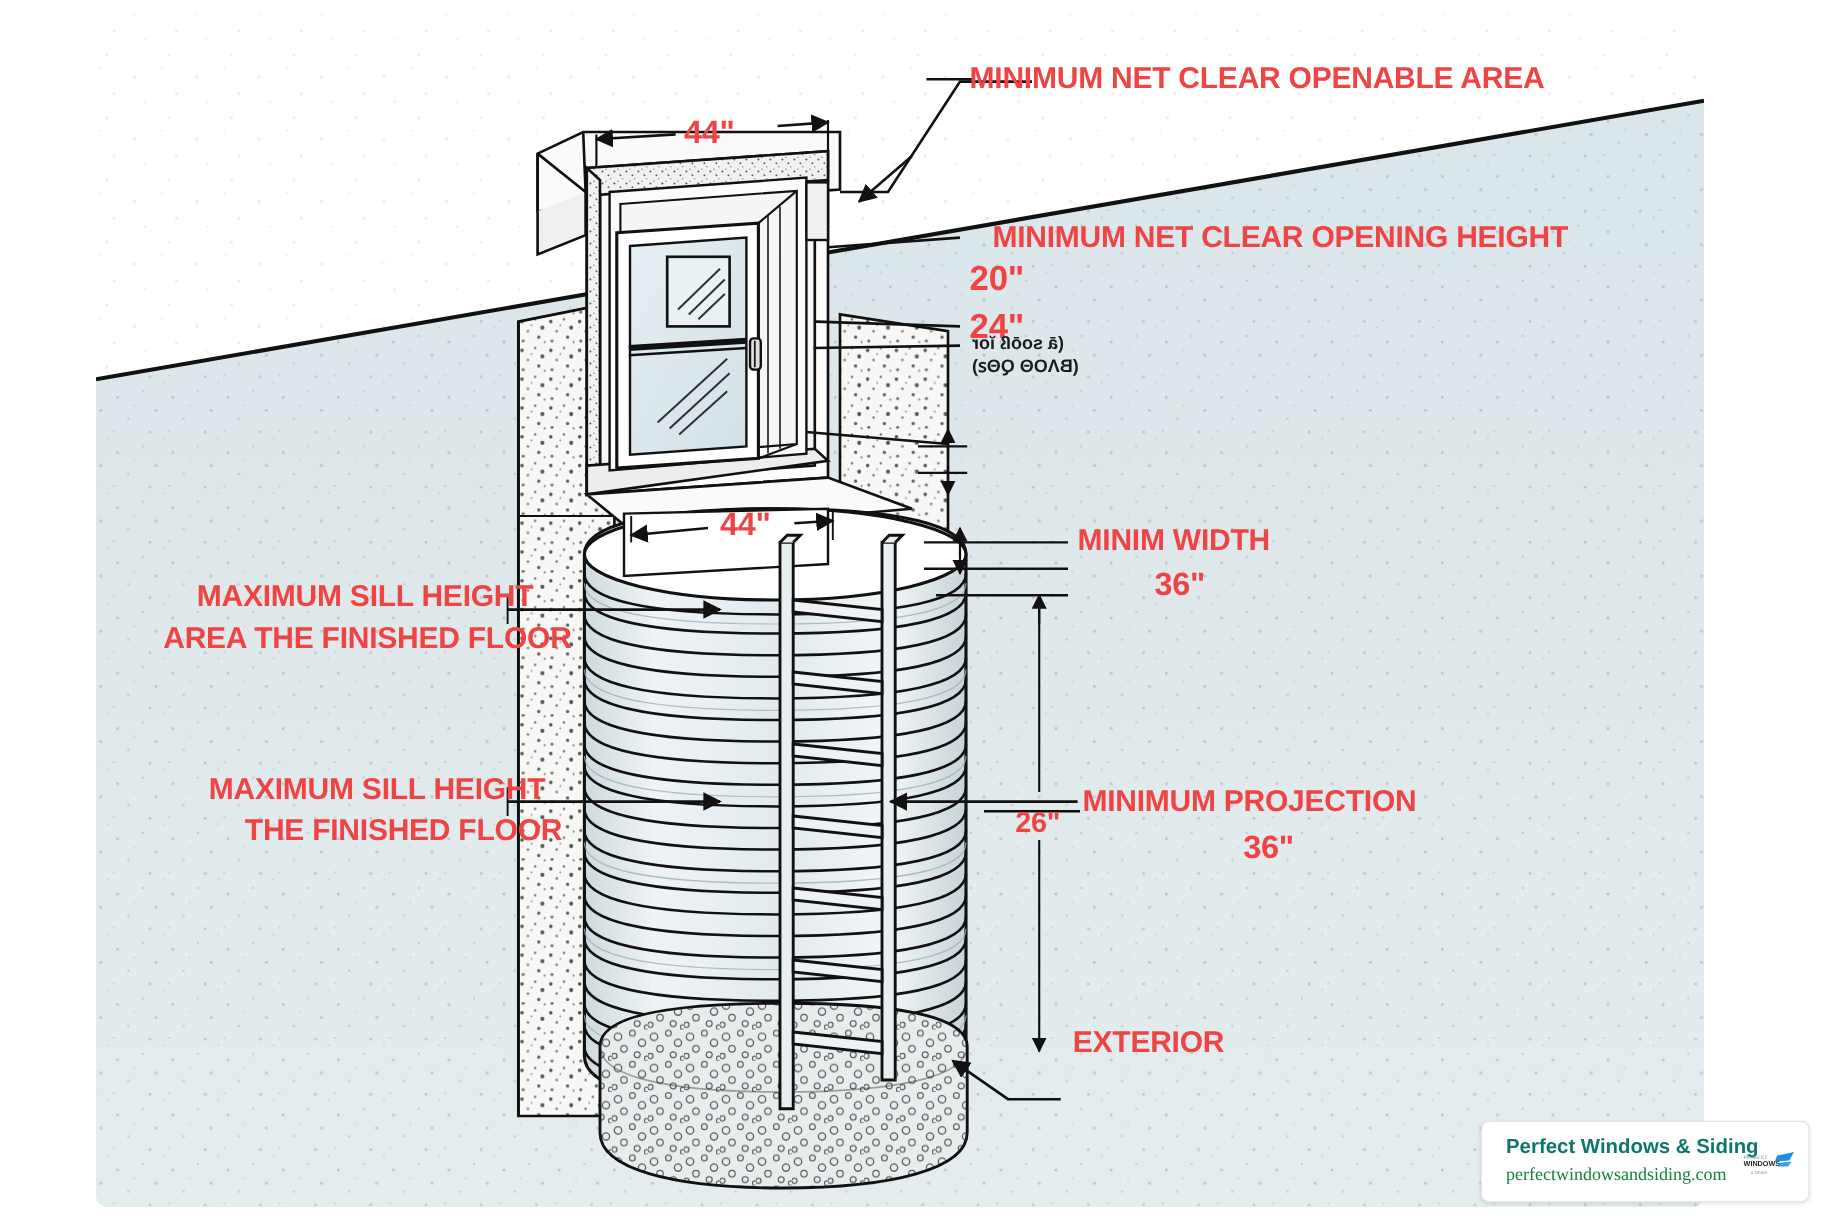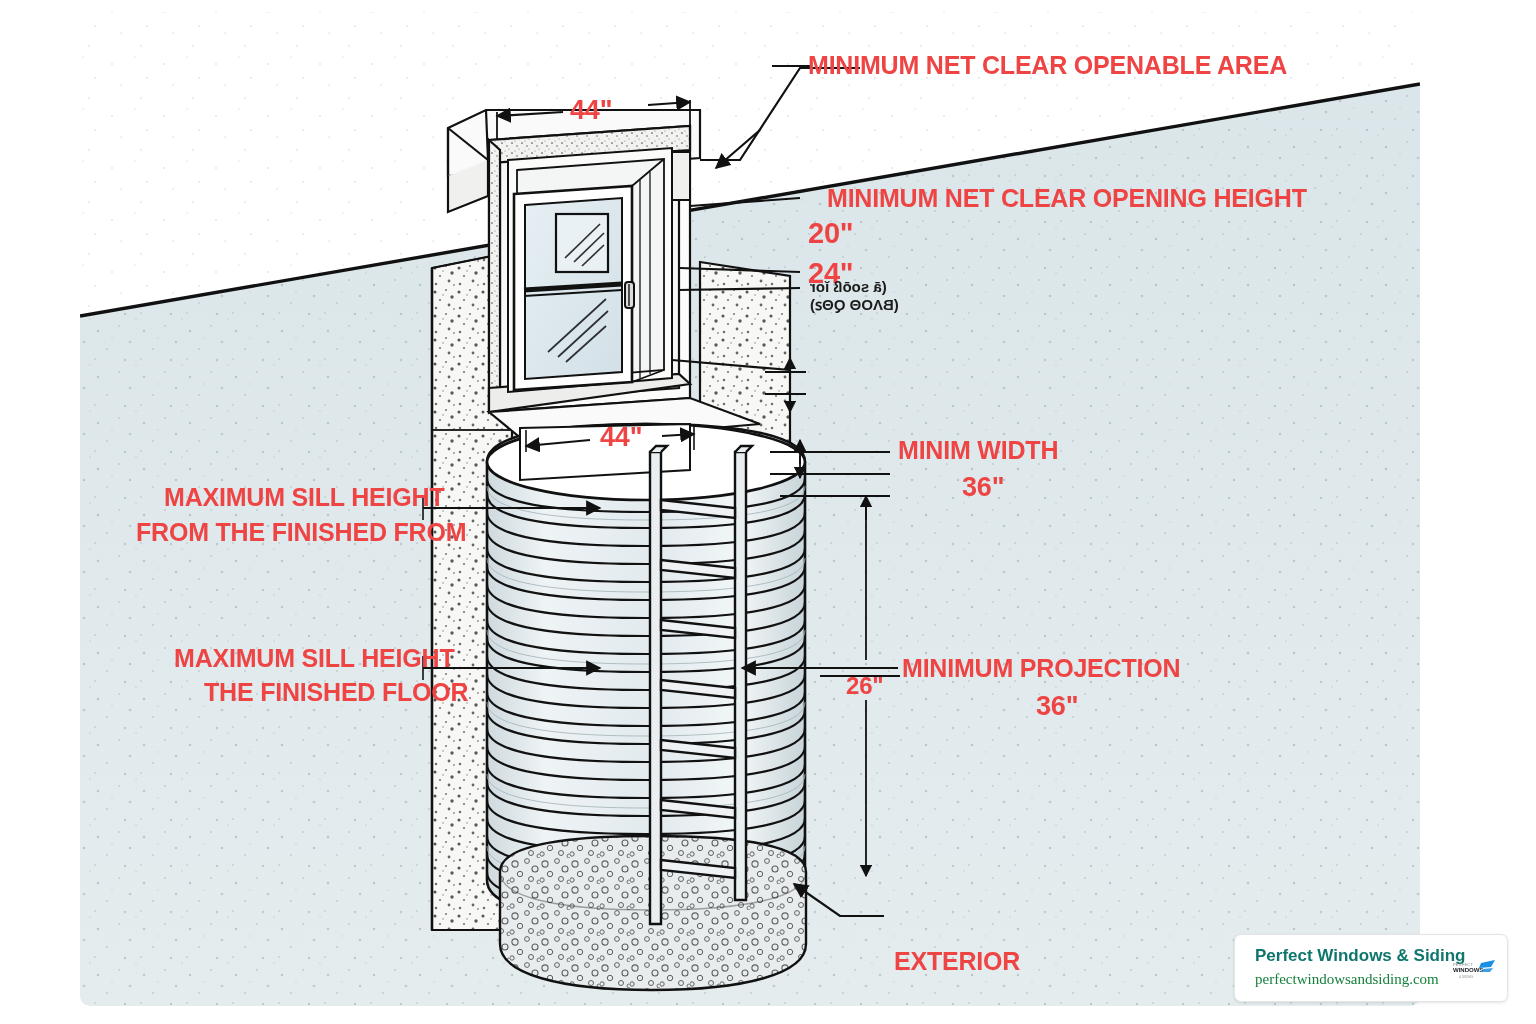--- a/index.html
+++ b/index.html
@@ -330,26 +330,26 @@
     <span class="garbled">(BΛOΘ QΘꙅ)</span>
   </div>
 
   <div class="lbl big" style="left:898px;top:437px;text-align:center;">MINIM WIDTH</div>
   <div class="lbl dim" style="left:962px;top:473px;">36"</div>
 
   <div class="lbl big" style="left:902px;top:655px;text-align:center;">MINIMUM PROJECTION</div>
   <div class="lbl dim" style="left:1036px;top:692px;">36"</div>
 
   <div class="lbl big" style="left:164px;top:484px;">MAXIMUM SILL HEIGHT</div>
-  <div class="lbl big" style="left:136px;top:519px;">FROM THE FINISHED FROM</div>
+  <div class="lbl big" style="left:136px;top:519px;">AREA THE FINISHED FLOOR</div>
 
   <div class="lbl big" style="left:174px;top:645px;">MAXIMUM SILL HEIGHT</div>
   <div class="lbl big" style="left:204px;top:679px;">THE FINISHED FLOOR</div>
 
-  <div class="lbl big" style="left:894px;top:948px;">EXTERIOR</div>
+  <div class="lbl big" style="left:894px;top:856px;">EXTERIOR</div>
 
   <div class="lbl dim" style="left:570px;top:96px;">44"</div>
   <div class="lbl dim" style="left:600px;top:423px;">44"</div>
   <div class="lbl dimsm" style="left:846px;top:673px;">26"</div>
 
   <div id="watermark">
     <div id="wm-title">Perfect Windows &amp; Siding</div>
     <div id="wm-url">perfectwindowsandsiding.com</div>
     <svg id="wm-logo" viewBox="0 0 44 20">
       <text x="0" y="7" font-family="Liberation Sans, sans-serif" font-size="4" fill="#7b8288" letter-spacing="0.2">PERFECT</text>

